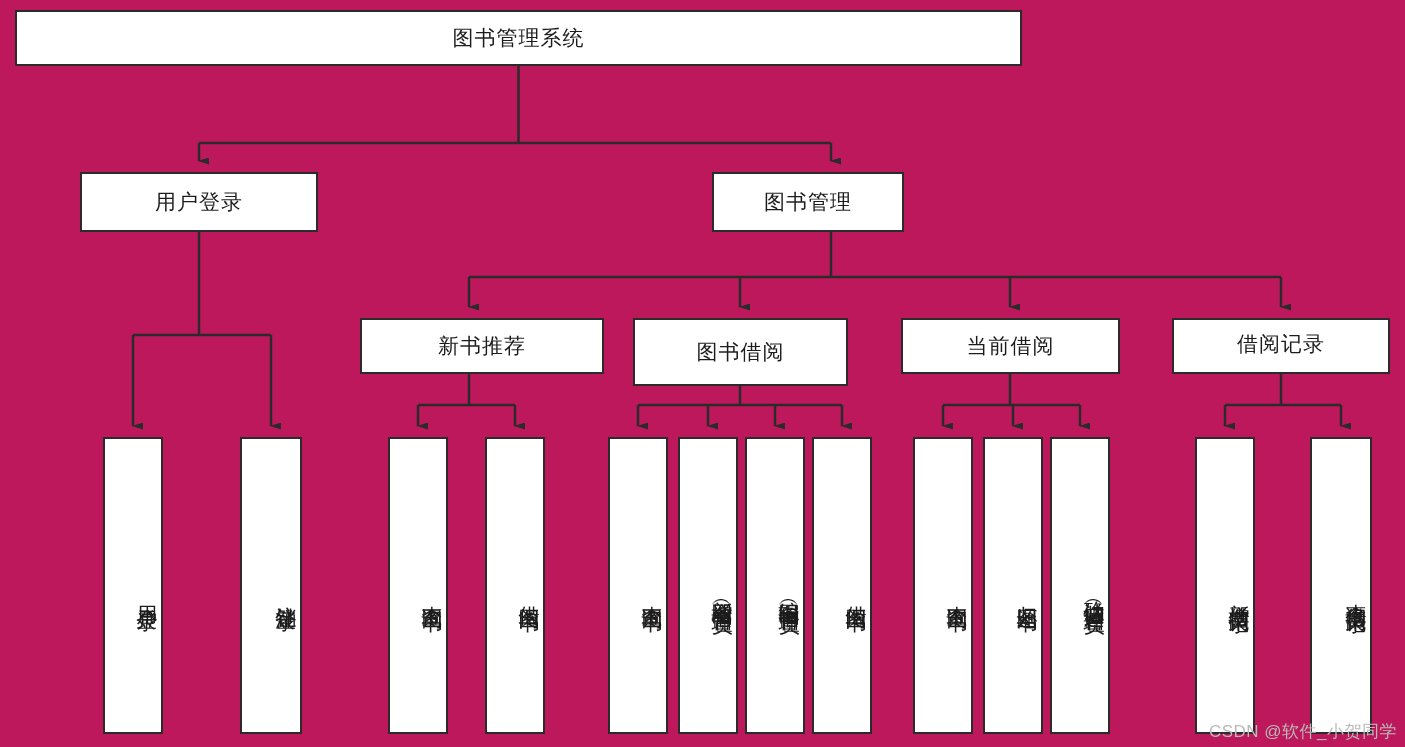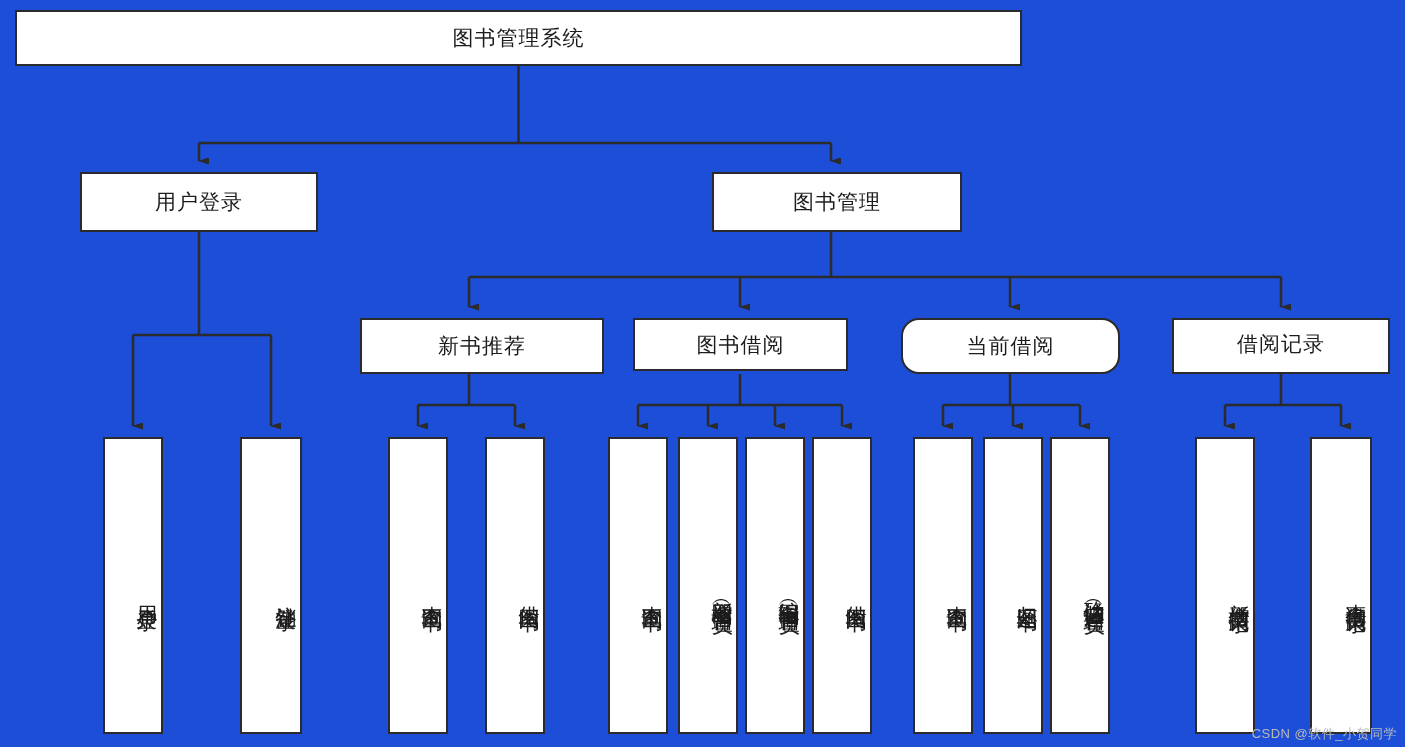--- a/index.html
+++ b/index.html
@@ -4,21 +4,21 @@
 <style>
   html, body {
     margin: 0;
     padding: 0;
     background: #ffffff;
   }
   #canvas {
     position: relative;
     width: 1405px;
     height: 747px;
-    background: #1d4ed8;
+    background: #be185d;
     font-family: "Liberation Sans", "DejaVu Sans", sans-serif;
     overflow: hidden;
   }
   #wires {
     position: absolute;
     left: 0; top: 0;
     width: 1405px;
     height: 747px;
     pointer-events: none;
   }
@@ -53,21 +53,21 @@
     white-space: nowrap;
   }
   .node.horiz .hlabel {
     display: block;
     white-space: nowrap;
   }
   .watermark {
     position: absolute;
     right: 8px;
     bottom: 4px;
-    font-size: 13px;
+    font-size: 17px;
     color: #b9b9b9;
     letter-spacing: 0.5px;
     white-space: nowrap;
     user-select: none;
   }
 </style>
 </head>
 <body>
 
 <div id="canvas">
@@ -123,31 +123,31 @@
     </g>
   </svg>
 
   <div class="node horiz" id="node-root" style="left: 15px; top: 10px; width: 1007px; height: 56px;">
     <span class="hlabel">图书管理系统</span>
   </div>
 
   <div class="node horiz" id="node-l2-0" style="left: 80px; top: 172px; width: 238px; height: 60px;">
     <span class="hlabel">用户登录</span>
   </div>
-  <div class="node horiz" id="node-l2-1" style="left: 712px; top: 172px; width: 250px; height: 60px;">
+  <div class="node horiz" id="node-l2-1" style="left: 712px; top: 172px; width: 192px; height: 60px;">
     <span class="hlabel">图书管理</span>
   </div>
 
   <div class="node horiz" id="node-l3-0" style="left: 360px; top: 318px; width: 244px; height: 56px;">
     <span class="hlabel">新书推荐</span>
   </div>
-  <div class="node horiz" id="node-l3-1" style="left: 633px; top: 318px; width: 215px; height: 53px;">
+  <div class="node horiz" id="node-l3-1" style="left: 633px; top: 318px; width: 215px; height: 68px;">
     <span class="hlabel">图书借阅</span>
   </div>
-  <div class="node horiz" id="node-l3-2" style="left: 901px; top: 318px; width: 219px; height: 56px; border-radius: 18px;">
+  <div class="node horiz" id="node-l3-2" style="left: 901px; top: 318px; width: 219px; height: 56px;">
     <span class="hlabel">当前借阅</span>
   </div>
   <div class="node horiz" id="node-l3-3" style="left: 1172px; top: 318px; width: 218px; height: 56px; font-family: Liberation Mono, monospace;">
     <span class="hlabel">借阅记录</span>
   </div>
 
   <div class="node vert" id="node-leaf-0" style="left: 103px; top: 437px; width: 60px; height: 297px;">
     <span class="vlabel">用户登录</span>
   </div>
   <div class="node vert" id="node-leaf-1" style="left: 240px; top: 437px; width: 62px; height: 297px;">

